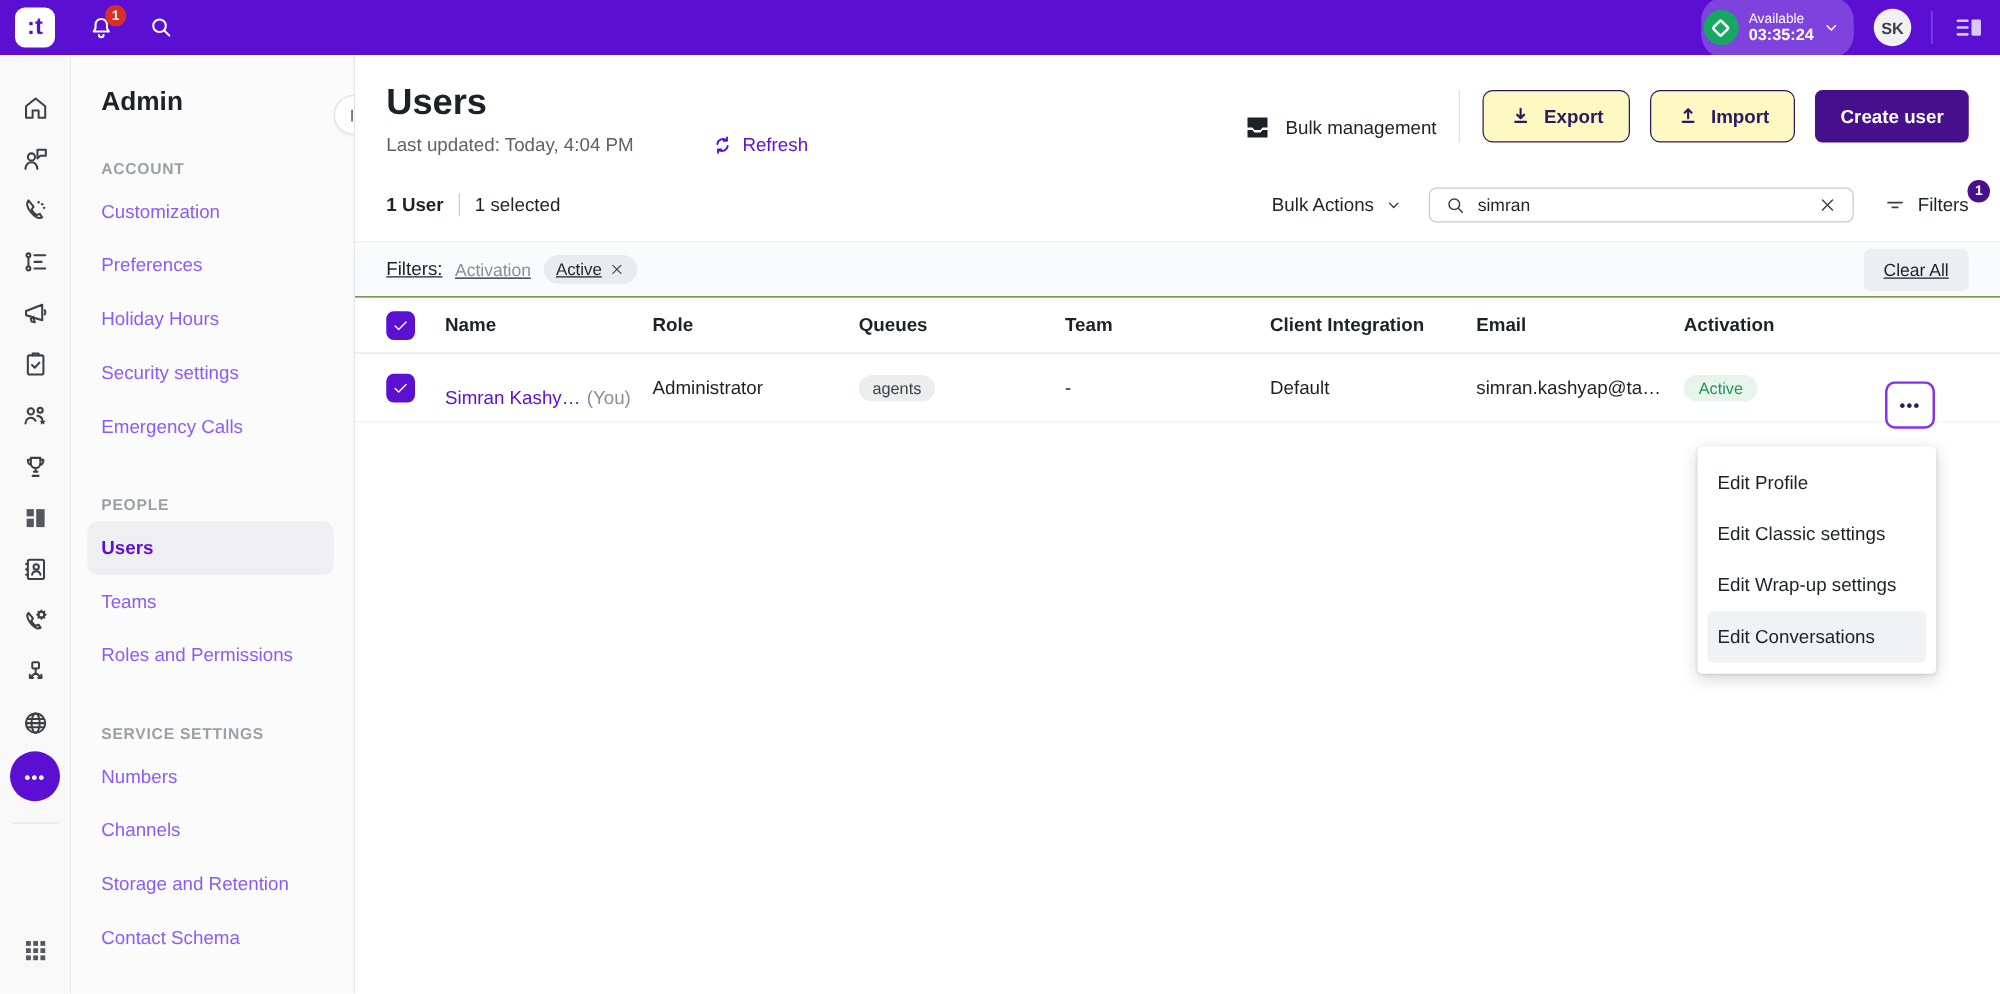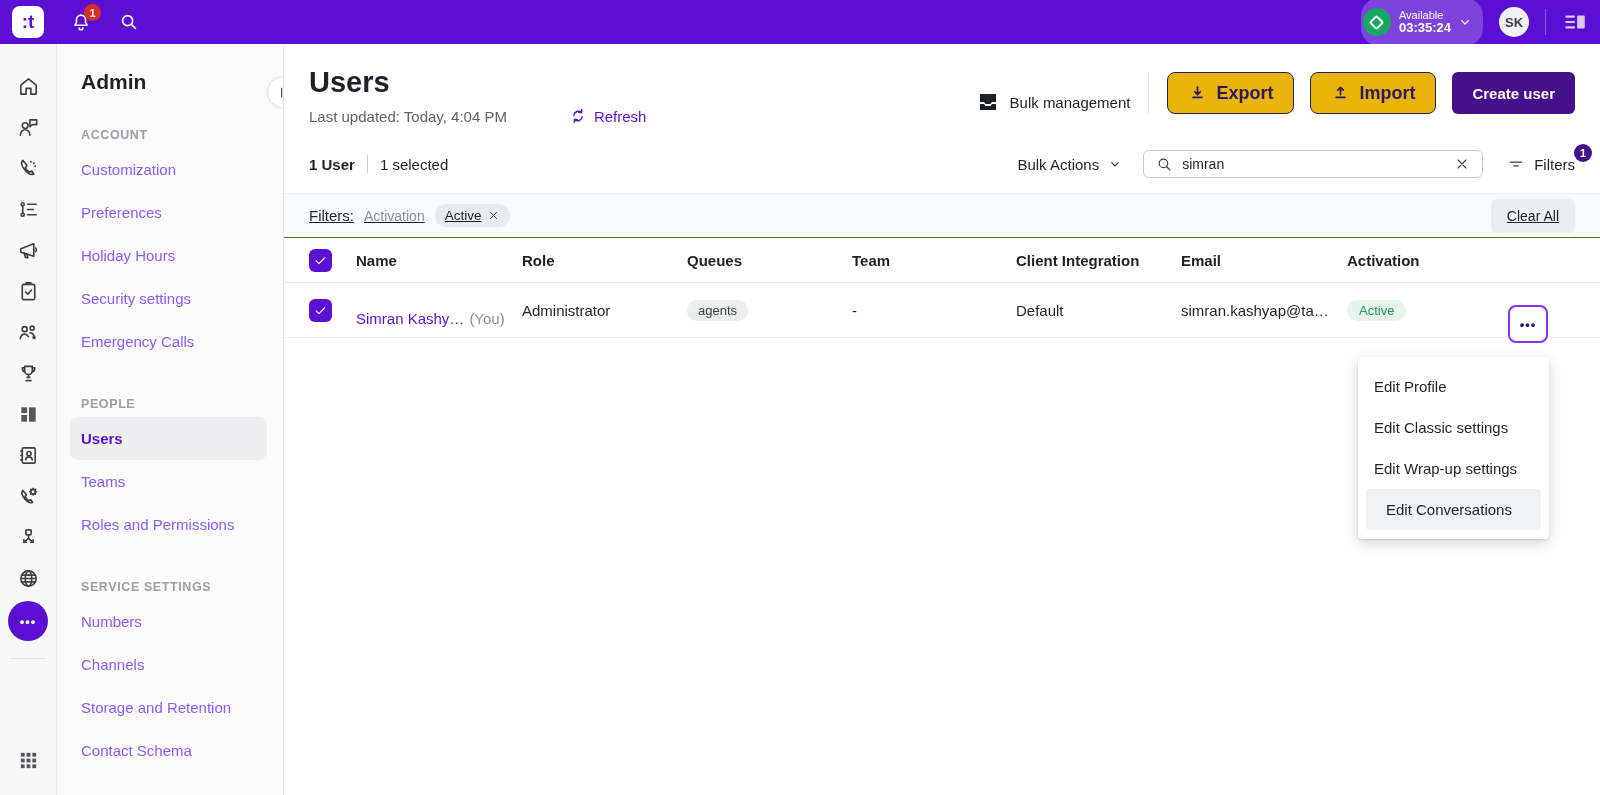--- a/index.html
+++ b/index.html
@@ -45,21 +45,21 @@
   .main { flex:1; position:relative; background:#fff; }
   .page-header { padding:22px 25px 0 25px; position:relative; }
   .page-title { font-size:29px; font-weight:bold; }
   .subtitle-row { display:flex; align-items:center; margin-top:8px; font-size:15px; color:#5f6368;gap:48px; }
   .refresh-link { display:flex; align-items:center; margin-left:14px; color:#5c10d2; font-weight:500; cursor:pointer; }
   .refresh-link span { margin-left:7px; }
   .header-actions { position:absolute; top:28px; right:25px; display:flex; align-items:flex-end; }
   .bulk-mgmt { display:flex; align-items:center; font-size:15px; font-weight:500; cursor:pointer; }
   .bulk-mgmt span { margin-left:10px; }
   .hdr-divider { width:1px; height:42px; background:#e2e3e5; margin:0 18px; }
-  .btn-outline { display:flex; align-items:center; justify-content:center; height:42px; padding:0 20px; border:1.5px solid #2b1a5e; border-radius:8px; background:#eab308; font-size:18px; font-weight:bold; color:#2b1a5e; cursor:pointer; margin-right:16px; }
+  .btn-outline { display:flex; align-items:center; justify-content:center; height:42px; padding:0 20px; border:1.5px solid #2b1a5e; border-radius:8px; background:#fef9c3; font-size:15px; font-weight:bold; color:#2b1a5e; cursor:pointer; margin-right:16px; }
   .btn-outline svg { margin-right:9px; }
   .btn-primary { height:42px; padding:0 20px; border:none; border-radius:6px; background:#45108a; color:#fff; font-size:15px; font-weight:bold; cursor:pointer; font-family:inherit; }
 
   
   .toolbar { display:flex; align-items:center; height:50px; padding:0 25px; margin-top:14px; }
   .count { font-size:15px; font-weight:bold; }
   .count-divider { width:1px; height:18px; background:#c8cbcd; margin:0 12px; }
   .selected { font-size:15px; color:#1d2228; }
   .toolbar-right { margin-left:auto; display:flex; align-items:center; }
   .bulk-actions { display:flex; align-items:center; font-size:15px; color:#1d2228; cursor:pointer; margin-right:20px; }
@@ -90,21 +90,21 @@
   .user-link { color:#5c10d2; font-weight:500; cursor:pointer; white-space:nowrap; }
   .you-label { color:#8a8f94; margin-left:5px; }
   .queue-chip { display:inline-block; background:#eceded; border-radius:12px; padding:3px 11px; font-size:13px; color:#3c4043; }
   .badge-active { display:inline-block; background:#e6f4ec; color:#22945c; border-radius:12px; padding:3px 12px; font-size:13px; }
   .email-cell { white-space:nowrap; overflow:hidden; }
 
   
   .ellipsis-btn { position:fixed; left:1508px; top:305px; width:40px; height:38px; background:#fff; border:2px solid #8633eb; border-radius:8px; color:#2b1a5e; font-size:13px; font-weight:bold; letter-spacing:1px; display:flex; align-items:center; justify-content:center; cursor:pointer; z-index:9; }
   .context-menu { position:fixed; left:1358px; top:357px; width:191px; background:#fff; border-radius:4px; box-shadow:0 1px 3px rgba(0,0,0,.12), 0 4px 14px rgba(0,0,0,.16); padding:9px 0; z-index:10; }
   .menu-item { font-size:15px; padding:12px 16px; cursor:pointer; }
-  .menu-item.active { background:#f1f2f3; border-radius:4px; margin:0 0 0 8px; width:175px; padding-left:20px; }
+  .menu-item.active { background:#f1f2f3; border-radius:4px; margin:0 0 0 8px; width:175px; padding-left:8px; }
 
   .ic { stroke:#3c4043; fill:none; stroke-width:1.7; stroke-linecap:round; stroke-linejoin:round; }
   .icw { stroke:#fff; fill:none; stroke-width:1.8; stroke-linecap:round; stroke-linejoin:round; }
   .icp { stroke:#5c10d2; fill:none; stroke-width:2; stroke-linecap:round; stroke-linejoin:round; }
   .icd { stroke:#2b1a5e; fill:none; stroke-width:2.2; stroke-linecap:round; stroke-linejoin:round; }
 </style>
 </head>
 <body>
 
 <div class="topbar">

